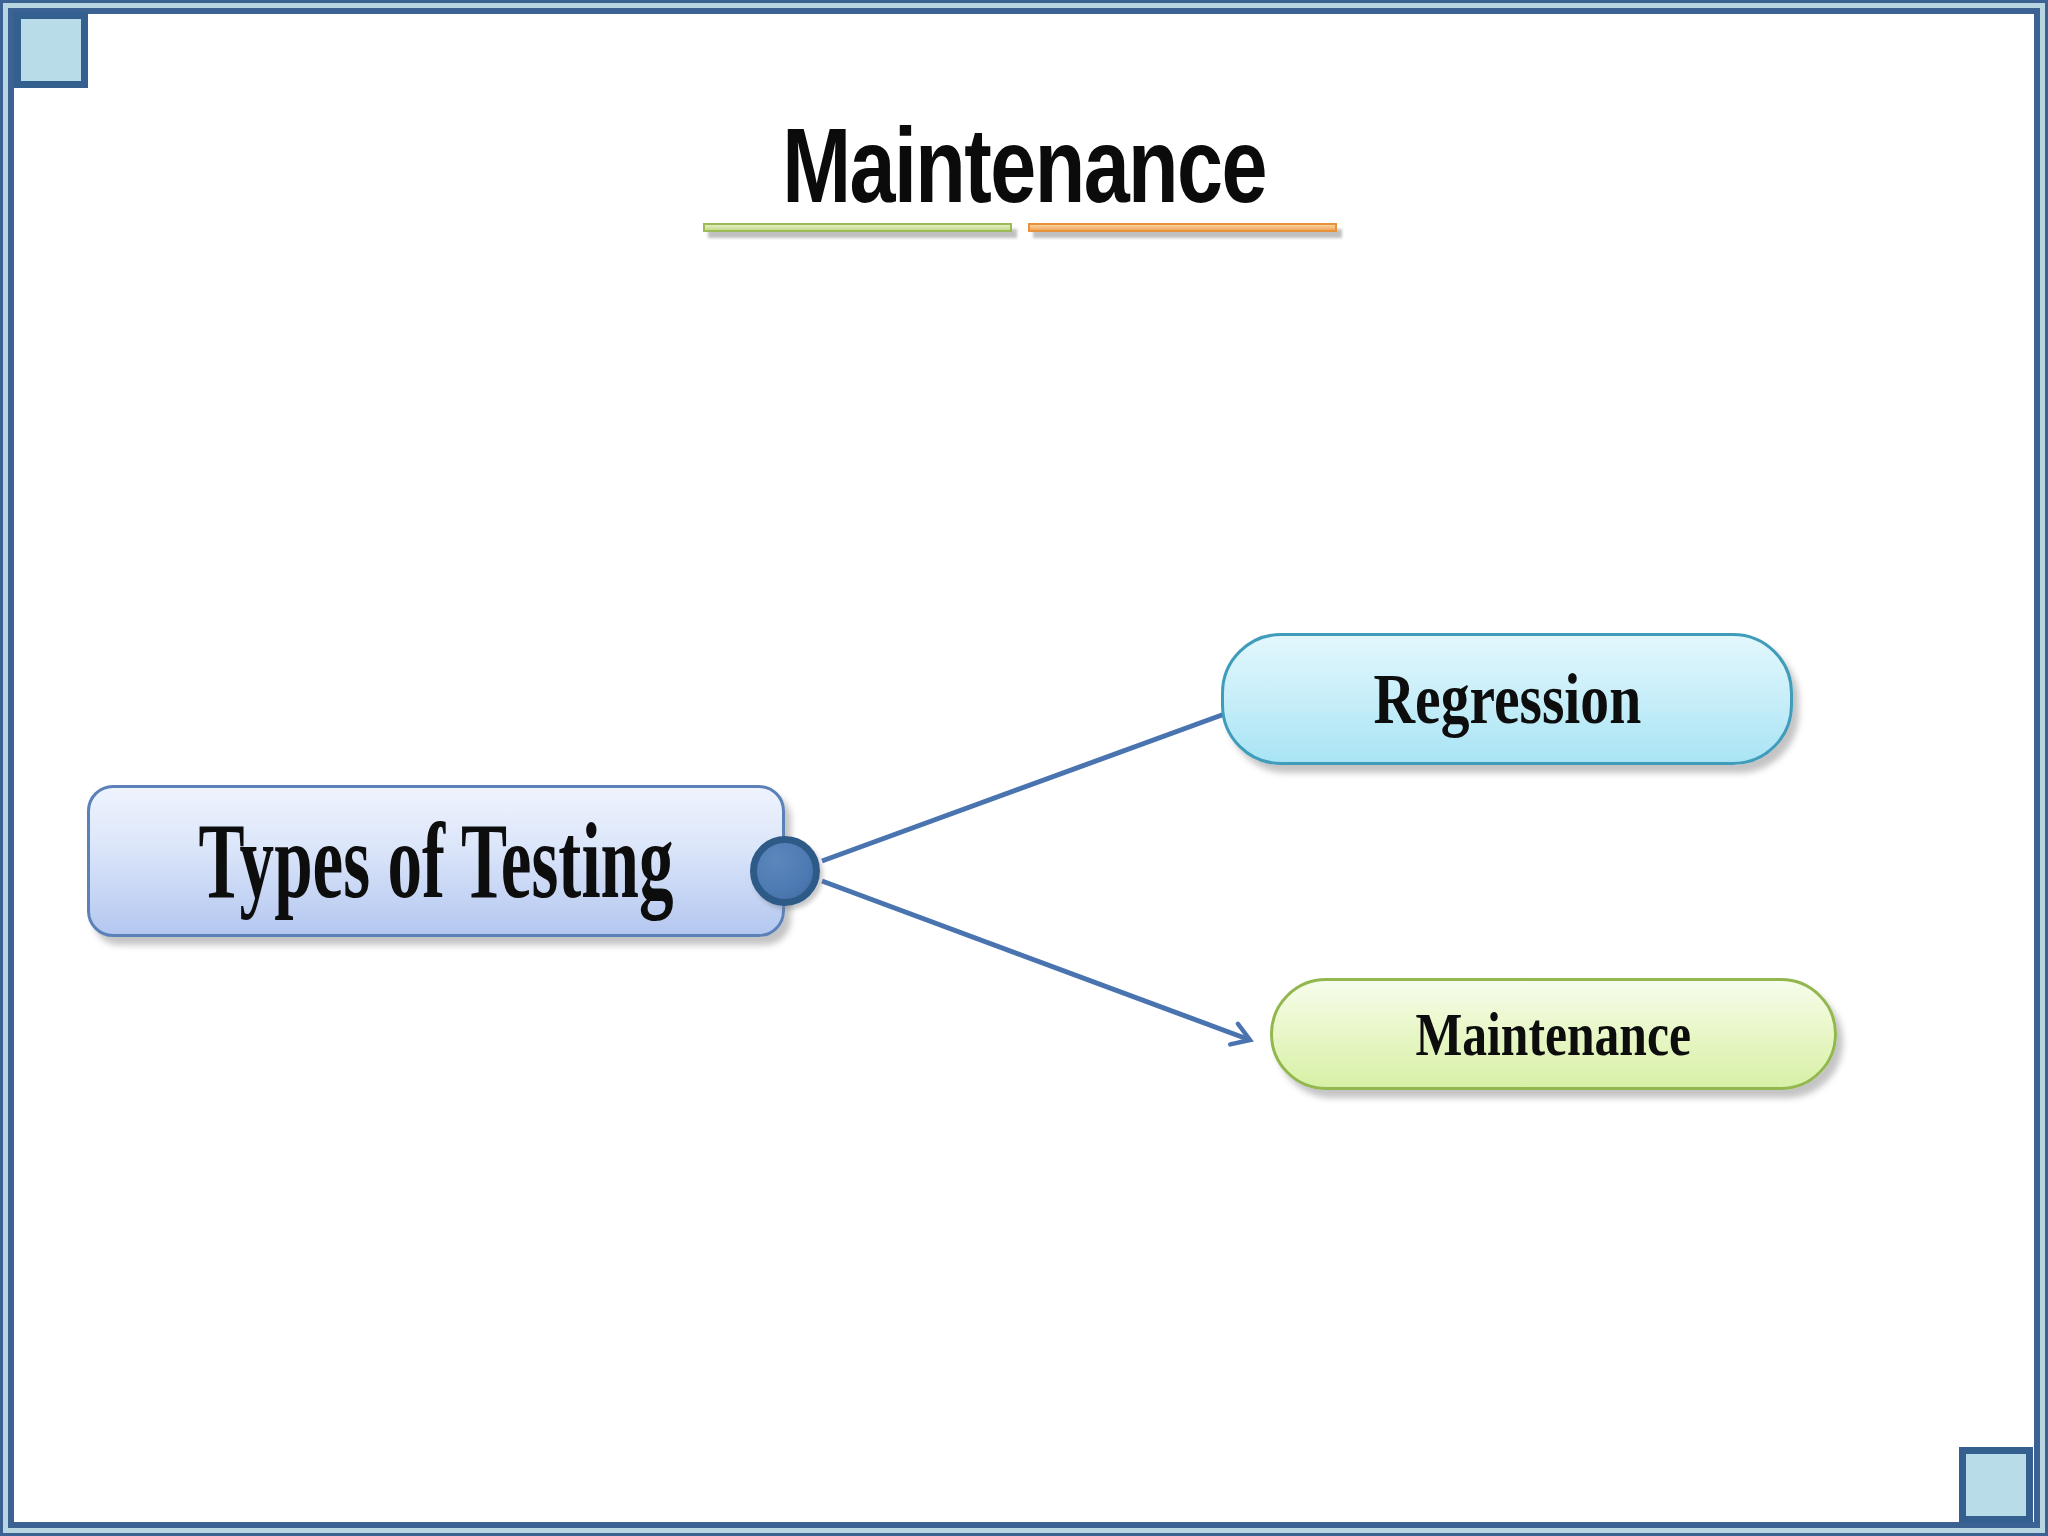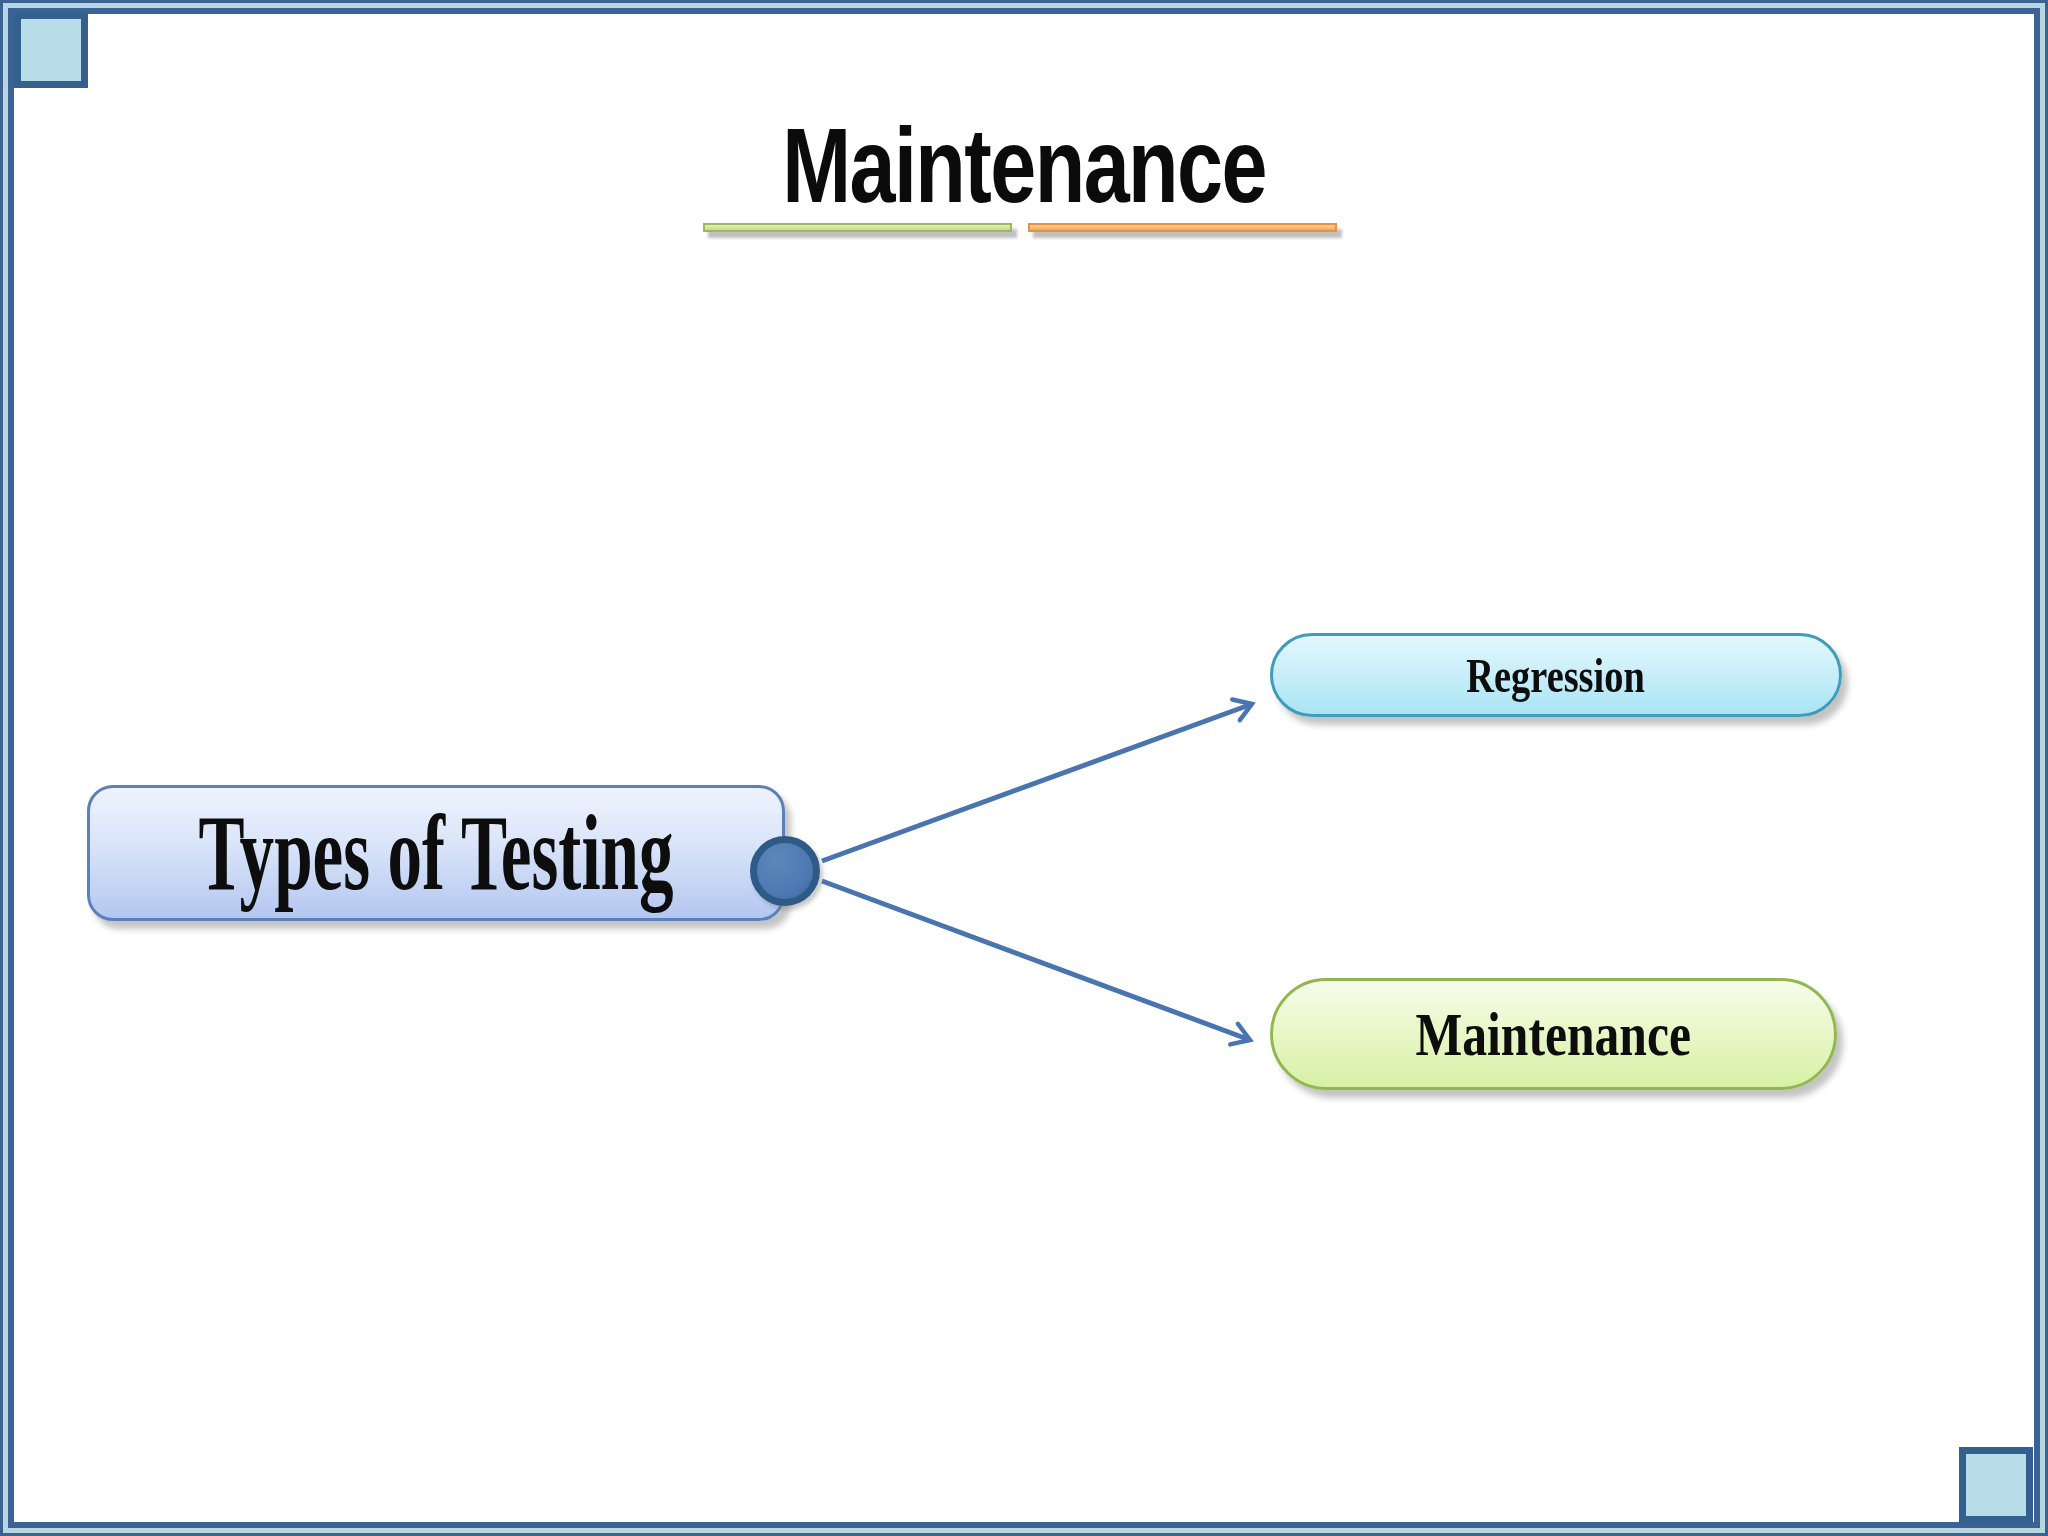--- a/index.html
+++ b/index.html
@@ -45,33 +45,33 @@
   
   .node{
     position:absolute;display:flex;align-items:center;justify-content:center;
     box-sizing:border-box;color:#0d0d0d;
     font-family:"Liberation Serif",serif;font-weight:bold;
     box-shadow:6px 8px 6px rgba(125,125,125,0.45);
   }
   .node .squeeze{display:inline-block;white-space:nowrap;}
 
   .root-node{
-    left:87px;top:785px;width:698px;height:136px;
+    left:87px;top:785px;width:698px;height:152px;
     border:3px solid #5b81b8;border-radius:26px;
     background:linear-gradient(180deg,#eef3fd 0%,#dce6fa 40%,#b4c7f0 100%);
     font-size:108px;
   }
   .root-node .squeeze{transform:scaleX(0.64);}
 
   .pill{border-radius:60px;}
   .regression-node{
-    left:1270px;top:633px;width:572px;height:84px;
+    left:1221px;top:633px;width:572px;height:132px;
     border:3px solid #3f9cba;
     background:linear-gradient(180deg,#e2f7fc 0%,#cdf0fa 40%,#a9e4f4 100%);
-    font-size:48px;
+    font-size:72px;
   }
   .maintenance-node{
     left:1270px;top:978px;width:567px;height:112px;
     border:3px solid #92b74e;
     background:linear-gradient(180deg,#f6fceb 0%,#ebf8cd 40%,#d7f0a6 100%);
     font-size:62px;
   }
   .pill .squeeze{transform:scaleX(0.80);}
 
   .connection-circle{

